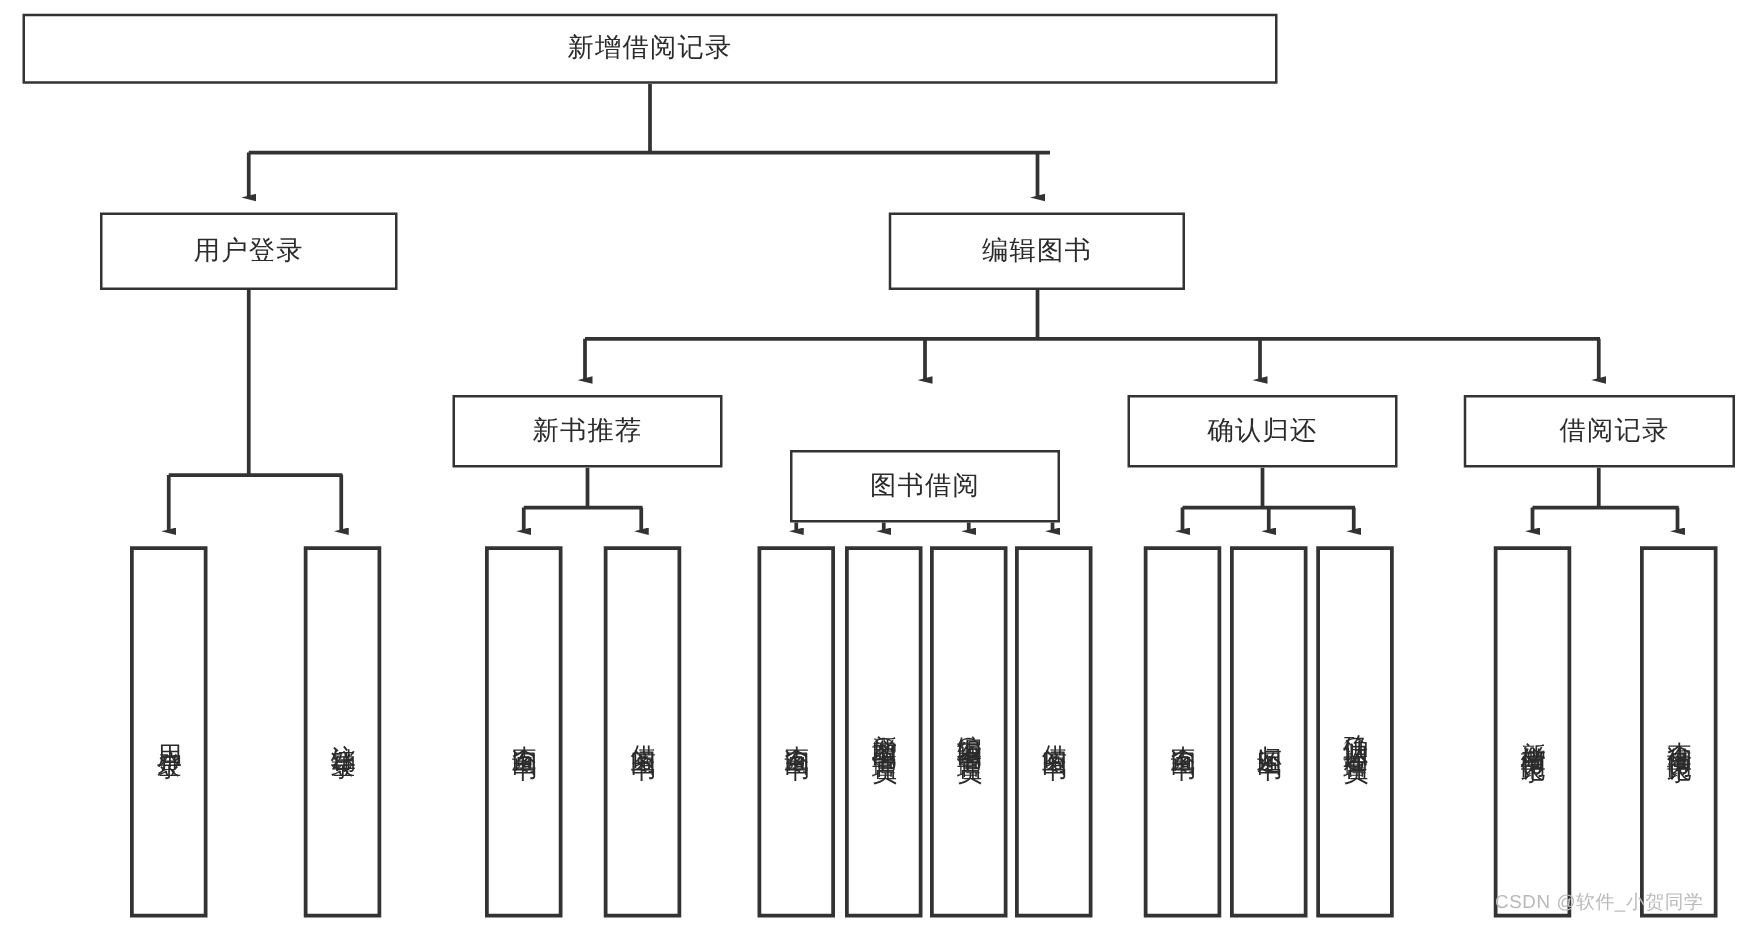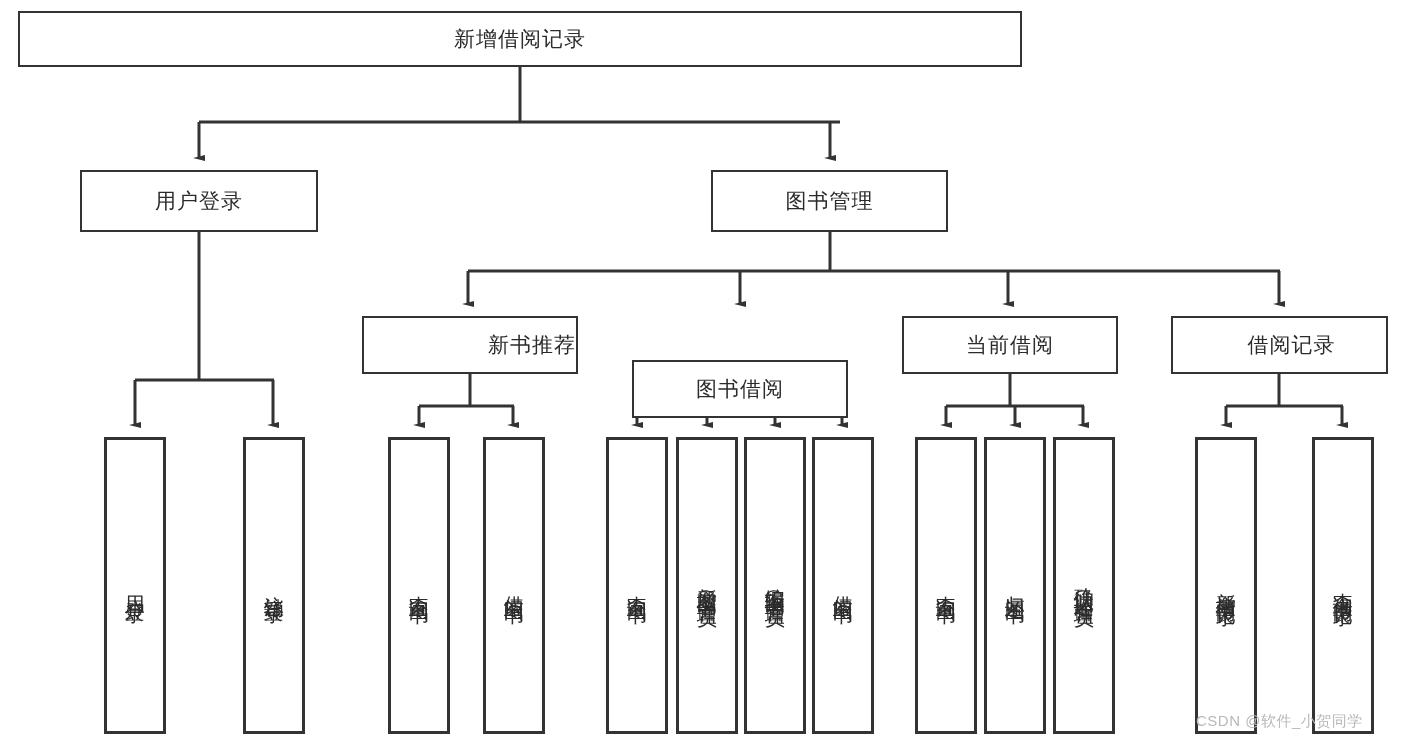--- a/index.html
+++ b/index.html
@@ -120,31 +120,31 @@
   </svg>
 
   <div class="node" style="left:18px; top:11px; width:1004px; height:56px;">
     <span class="label">新增借阅记录</span>
   </div>
 
   <div class="node" style="left:80px; top:170px; width:238px; height:62px;">
     <span class="label">用户登录</span>
   </div>
   <div class="node" style="left:711px; top:170px; width:237px; height:62px;">
-    <span class="label">图书管理</span>
+    <span class="label">编辑图书</span>
   </div>
 
-  <div class="node" style="left:362px; top:316px; width:216px; height:58px;justify-content:flex-end;">
+  <div class="node" style="left:362px; top:316px; width:216px; height:58px;">
     <span class="label">新书推荐</span>
   </div>
   <div class="node" style="left:632px; top:316px; width:216px; height:58px;margin-top:44px;">
     <span class="label">图书借阅</span>
   </div>
   <div class="node" style="left:902px; top:316px; width:216px; height:58px;">
-    <span class="label">当前借阅</span>
+    <span class="label">确认归还</span>
   </div>
   <div class="node" style="left:1171px; top:316px; width:217px; height:58px;padding-left:24px;">
     <span class="label">借阅记录</span>
   </div>
 
   <div class="node leaf" style="left:104px; top:437px; width:62px; height:297px;">
     <span class="label">用户登录</span>
   </div>
   <div class="node leaf" style="left:243px; top:437px; width:62px; height:297px;">
     <span class="label">注销登录</span>

